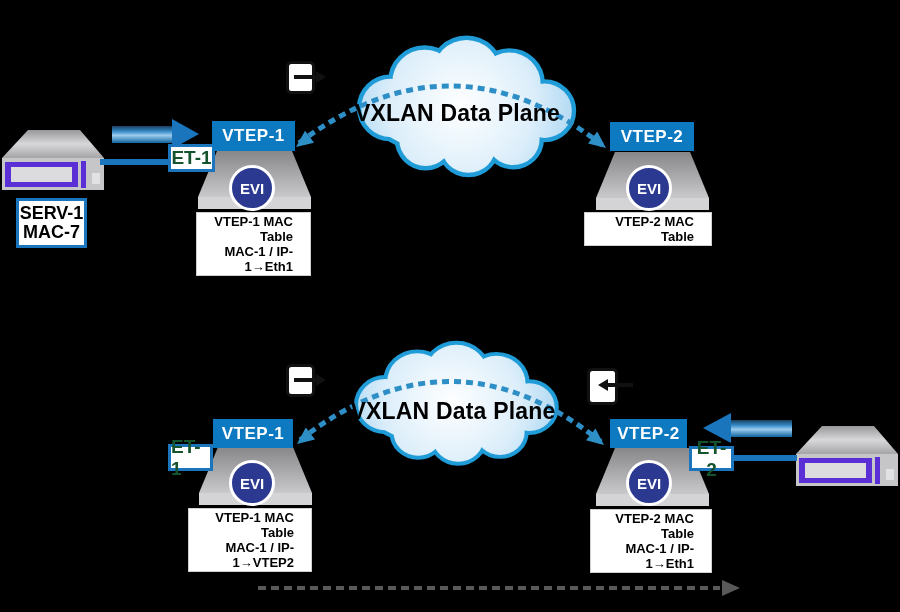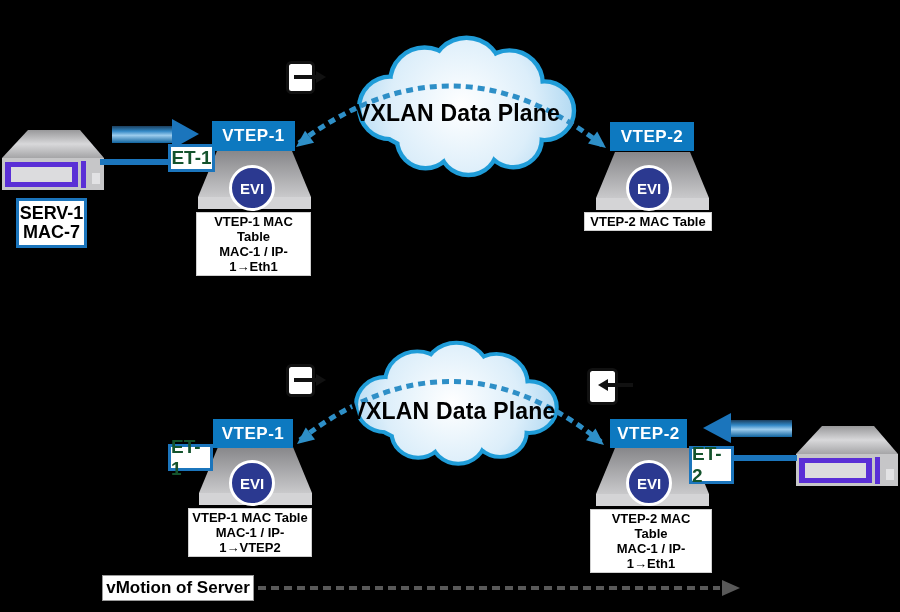--- a/index.html
+++ b/index.html
@@ -22,21 +22,21 @@
     background:#fff;border:3px solid var(--arrow-blue,#1b75bc);color:#14532d;
     font-weight:bold;font-size:19px;display:flex;align-items:center;justify-content:center;
   }
   .serv-label{
     background:#fff;border:3px solid var(--arrow-blue,#1b75bc);color:#000;
     font-weight:bold;font-size:18px;line-height:19px;text-align:center;
     display:flex;flex-direction:column;align-items:center;justify-content:center;
   }
   .mac-table{
     background:#fff;border:1px solid #cfcfcf;color:#000;font-weight:bold;
-    font-size:13px;line-height:15px;text-align:center;padding:1px 3px;
+    font-size:13px;line-height:15px;text-align:right;padding:1px 17px;
   }
   .cloud-label{
     color:#000;font-weight:bold;font-size:23px;text-align:center;letter-spacing:.2px;
   }
   .vmotion-box{
     background:#fff;border:1px solid #9a9a9a;color:#000;font-weight:bold;font-size:17px;
     display:flex;align-items:center;justify-content:center;
   }
   .tunnel{stroke:var(--dashed-tunnel,#2e8fc7);stroke-width:5;fill:none;stroke-dasharray:7 5;}
 </style>
@@ -193,21 +193,20 @@
   <div class="abs evi" style="left:229px;top:460px;">EVI</div>
   <div class="abs mac-table" style="left:188px;top:508px;width:124px;">
     <div>VTEP-1 MAC Table</div>
     <div>MAC-1 / IP-1→VTEP2</div>
   </div>
 
   <div class="abs cloud-label" style="left:342px;top:398px;width:222px;">VXLAN Data Plane</div>
 
   <div class="abs vtep-header" style="left:610px;top:419px;width:77px;height:29px;">VTEP-2</div>
   <div class="abs evi" style="left:626px;top:460px;">EVI</div>
-  <div class="abs et-box" style="left:689px;top:446px;width:45px;height:38px;">ET-2</div>
+  <div class="abs et-box" style="left:689px;top:446px;width:45px;height:25px;text-align:center;">ET-2</div>
   <div class="abs mac-table" style="left:590px;top:509px;width:122px;">
     <div>VTEP-2 MAC Table</div>
     <div>MAC-1 / IP-1→Eth1</div>
   </div>
 
-  <div class="abs vmotion-box" style="left:102px;top:575px;width:152px;height:26px;">vMotion of Server</div>
 
 </div>
 
 </body></html>

